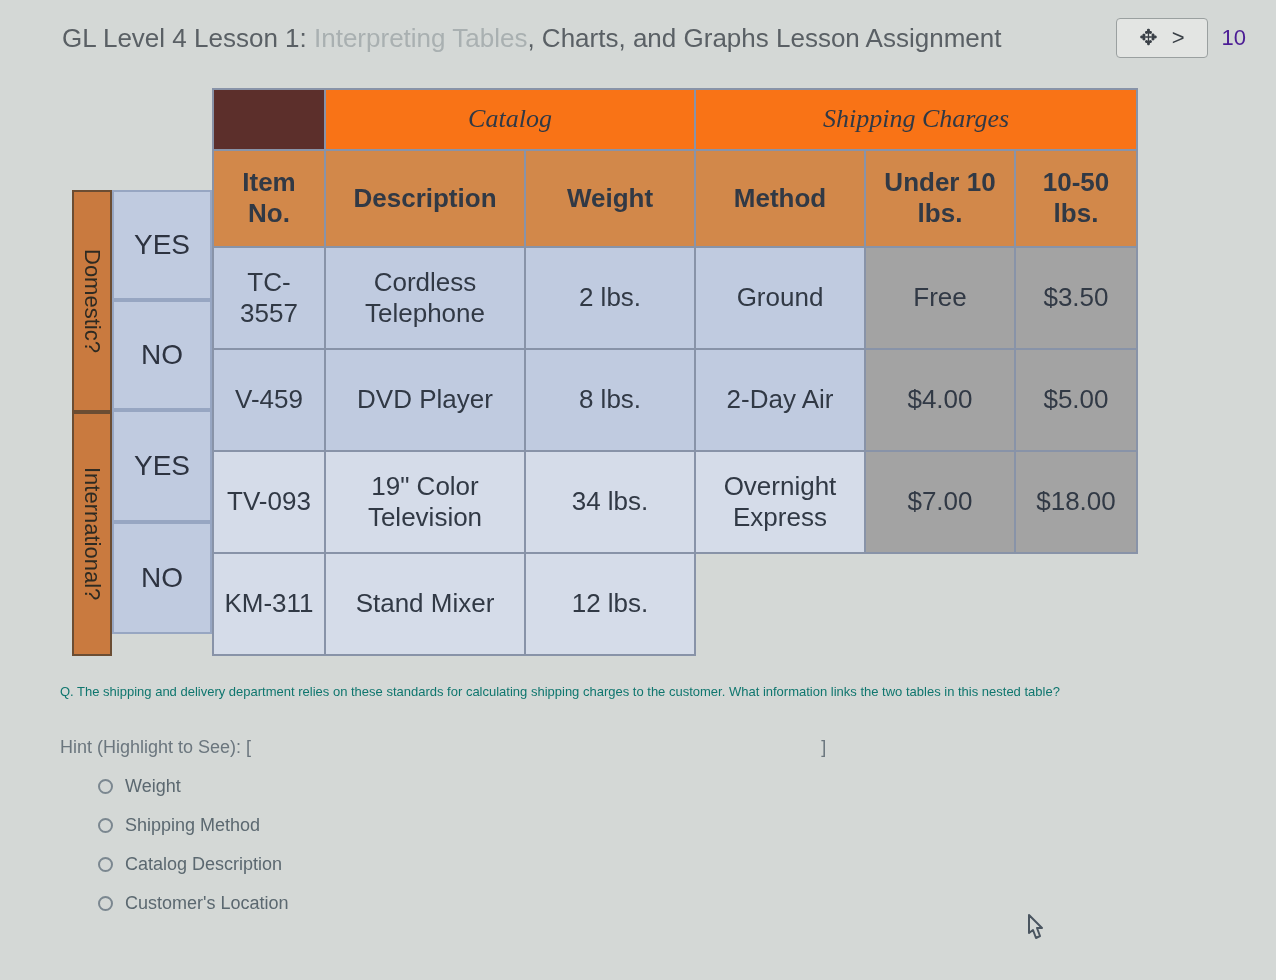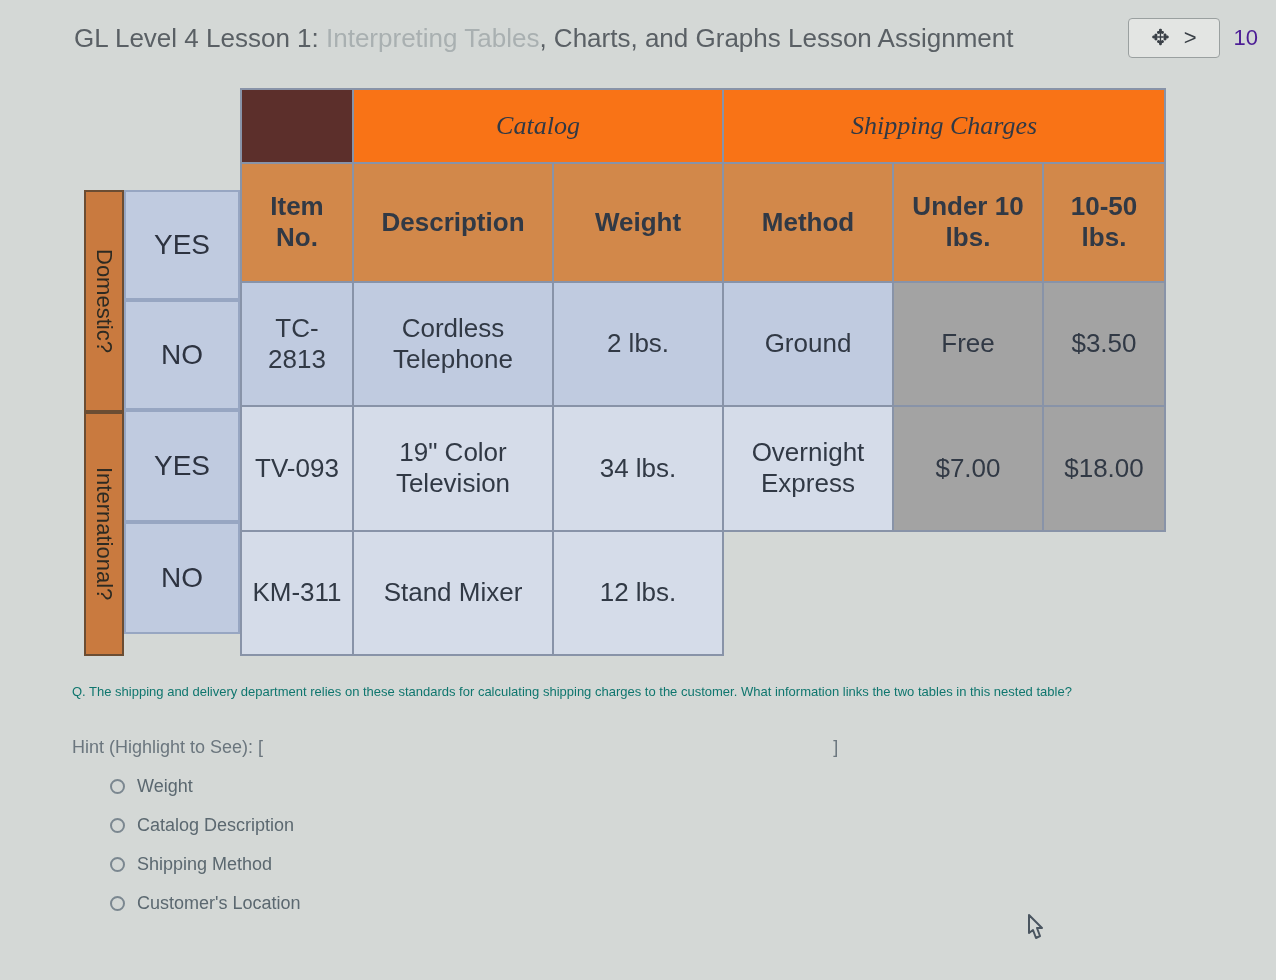--- a/index.html
+++ b/index.html
@@ -6,22 +6,21 @@
   body {
     margin: 0;
     font-family: Arial, Helvetica, sans-serif;
     background: #d4d8d6;
     width: 1276px;
     height: 980px;
     overflow: hidden;
     position: relative;
   }
   .page {
-    padding: 18px 0 0 0;
-    margin-left: 12px;
+    padding: 18px 12px 0 0;
   }
   .header-row {
     display: flex;
     align-items: center;
     padding: 0 18px 30px 62px;
   }
   .lesson-title {
     font-size: 26px;
     color: #5a6065;
     flex: 1 1 auto;
@@ -76,21 +75,21 @@
     margin-top: 102px; 
   }
   .yesno {
     background: #c0cbe0;
     border: 2px solid #97a6c2;
     color: #2d3340;
     font-size: 28px;
     display: flex;
     align-items: center;
     justify-content: center;
-    width: 116px;
+    width: 100px;
     height: 110px;
   }
   .yesno.alt { height: 112px; }
 
   
   .nested {
     border-collapse: collapse;
   }
   .nested th, .nested td {
     border: 2px solid #8893a8;
@@ -200,26 +199,34 @@
       </tr>
       <tr>
         <th class="hdr-sub" style="width:112px">Item No.</th>
         <th class="hdr-sub" style="width:200px">Description</th>
         <th class="hdr-sub" style="width:170px">Weight</th>
         <th class="hdr-sub" style="width:170px">Method</th>
         <th class="hdr-sub" style="width:150px">Under 10 lbs.</th>
         <th class="hdr-sub" style="width:122px">10-50 lbs.</th>
       </tr>
       <tr>
-        <td class="cell-blue">TC-2813</td>
+        <td class="cell-blue">TC-3557</td>
         <td class="cell-blue">Cordless Telephone</td>
         <td class="cell-blue">2 lbs.</td>
         <td class="cell-blue">Ground</td>
         <td class="cell-white">Free</td>
         <td class="cell-white">$3.50</td>
+      </tr>
+      <tr>
+        <td class="cell-blue">V-459</td>
+        <td class="cell-blue">DVD Player</td>
+        <td class="cell-blue">8 lbs.</td>
+        <td class="cell-blue">2-Day Air</td>
+        <td class="cell-white">$4.00</td>
+        <td class="cell-white">$5.00</td>
       </tr>
       <tr>
         <td class="cell-lightblue">TV-093</td>
         <td class="cell-lightblue">19" Color Television</td>
         <td class="cell-lightblue">34 lbs.</td>
         <td class="cell-lightblue">Overnight Express</td>
         <td class="cell-white">$7.00</td>
         <td class="cell-white">$18.00</td>
       </tr>
       <tr>
@@ -243,25 +250,25 @@
     <span>]</span>
   </div>
 
   <div class="options">
     <div class="option-row">
       <span class="radio"></span>
       <span>Weight</span>
     </div>
     <div class="option-row">
       <span class="radio"></span>
+      <span>Shipping Method</span>
+    </div>
+    <div class="option-row">
+      <span class="radio"></span>
       <span>Catalog Description</span>
-    </div>
-    <div class="option-row">
-      <span class="radio"></span>
-      <span>Shipping Method</span>
     </div>
     <div class="option-row">
       <span class="radio"></span>
       <span>Customer's Location</span>
     </div>
   </div>
 
 </div>
 
 <div class="cursor">

